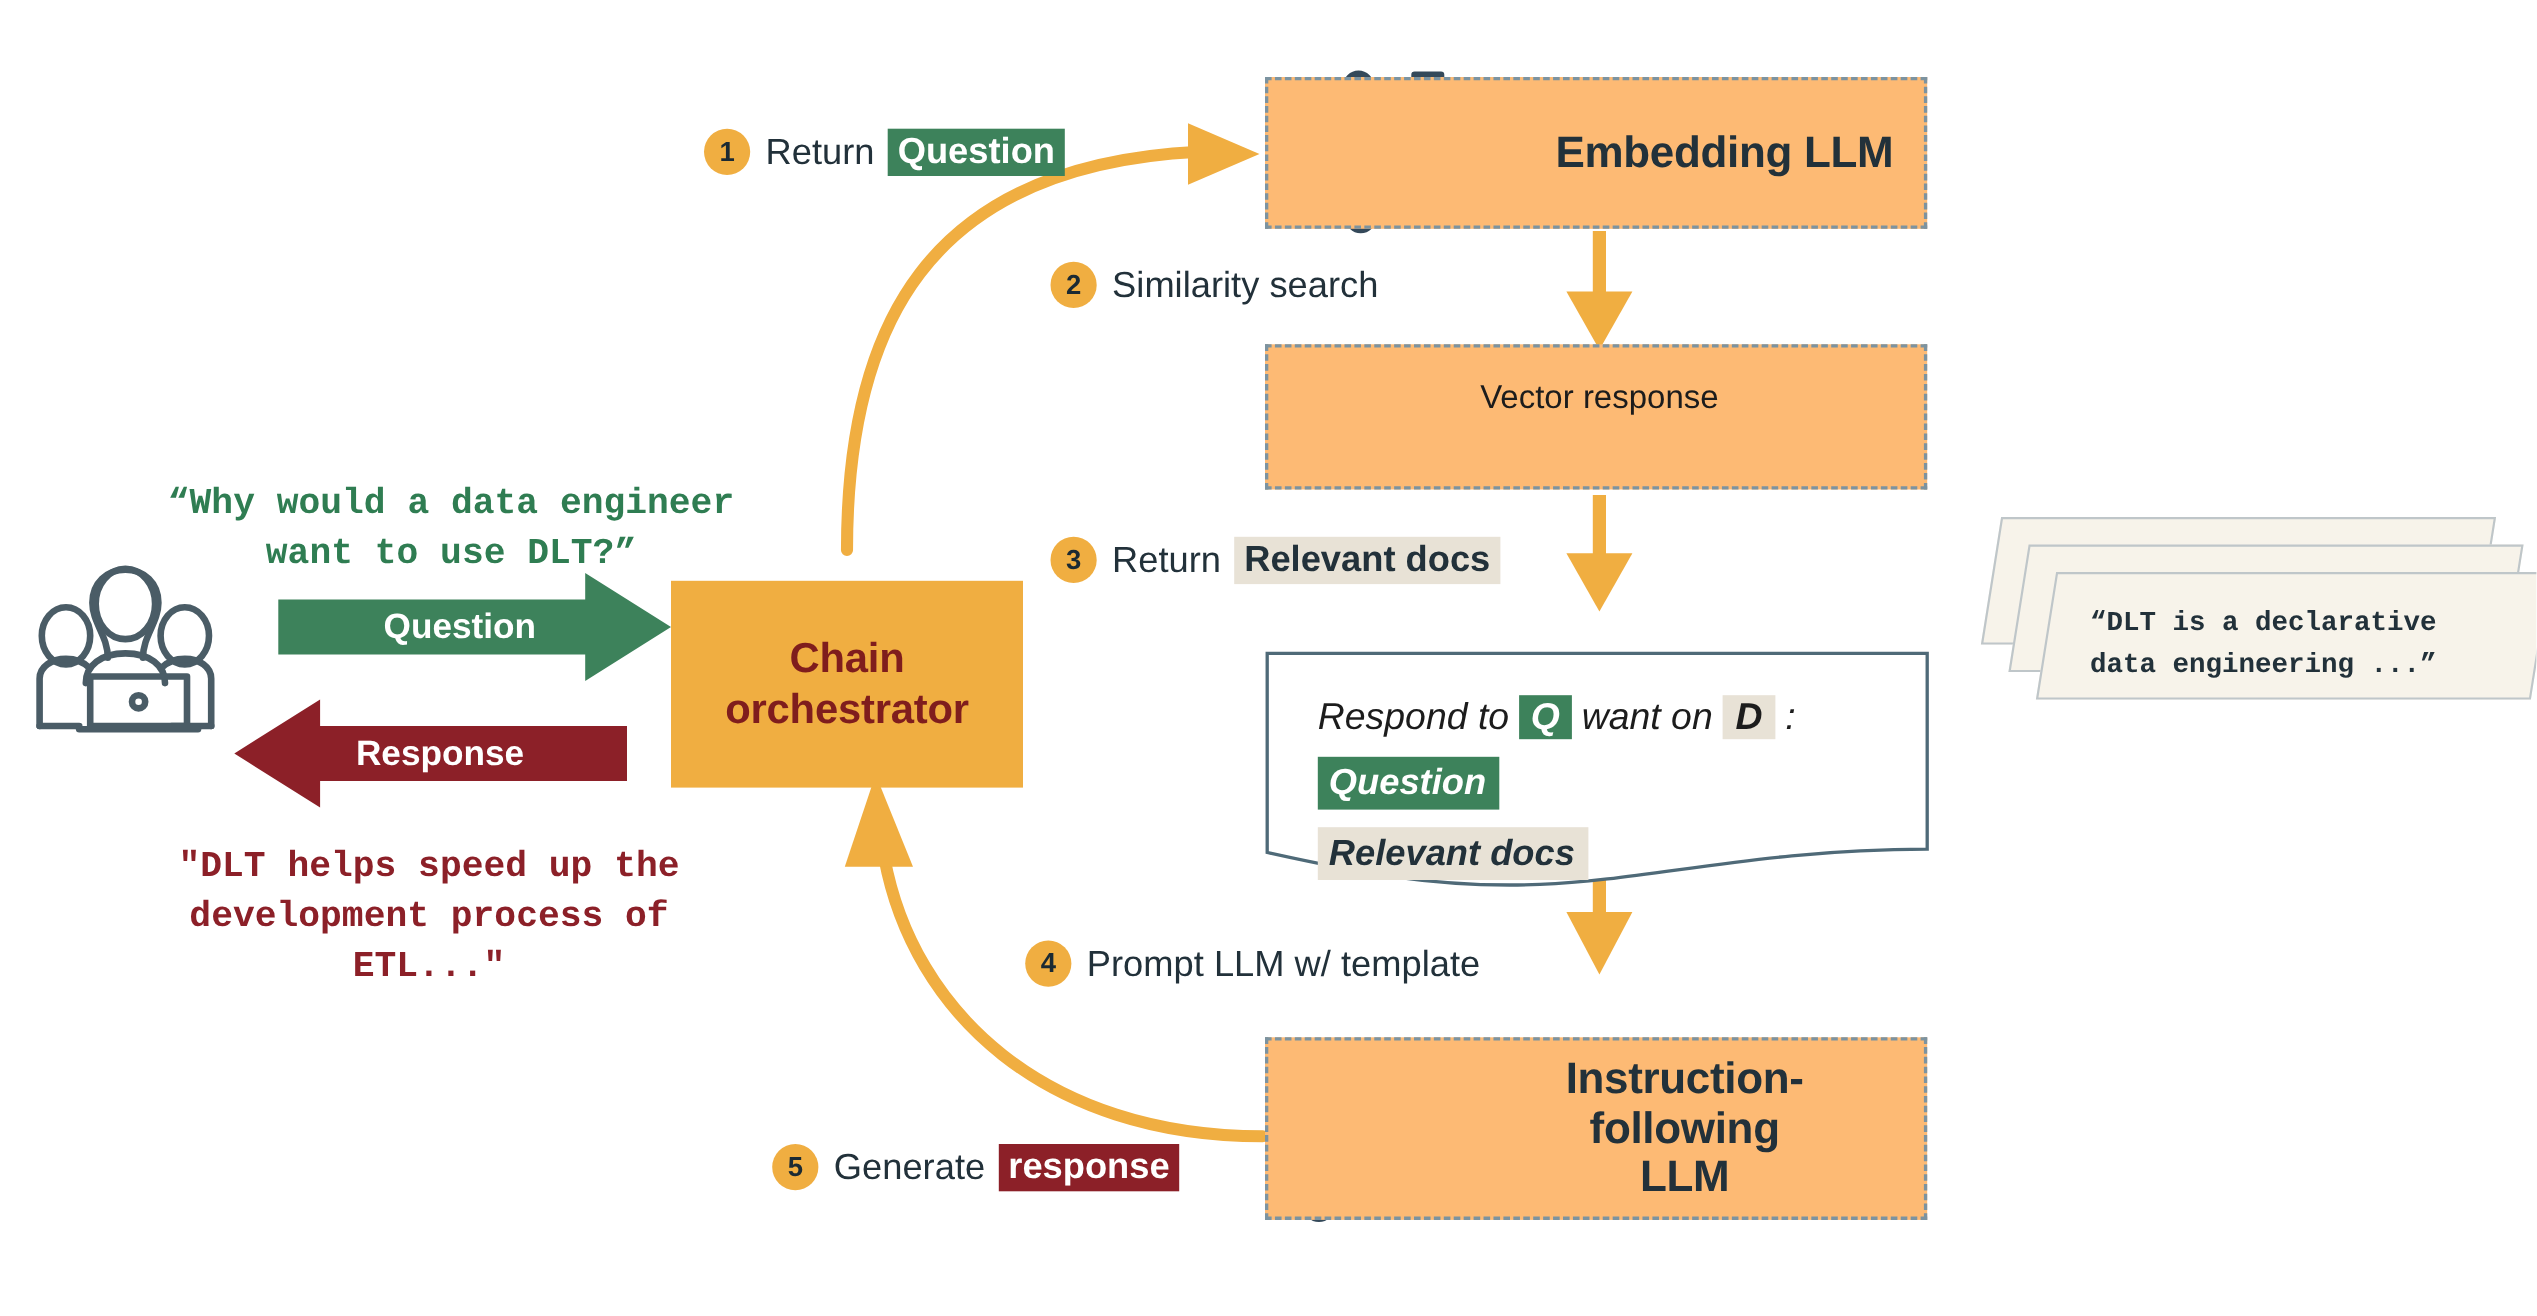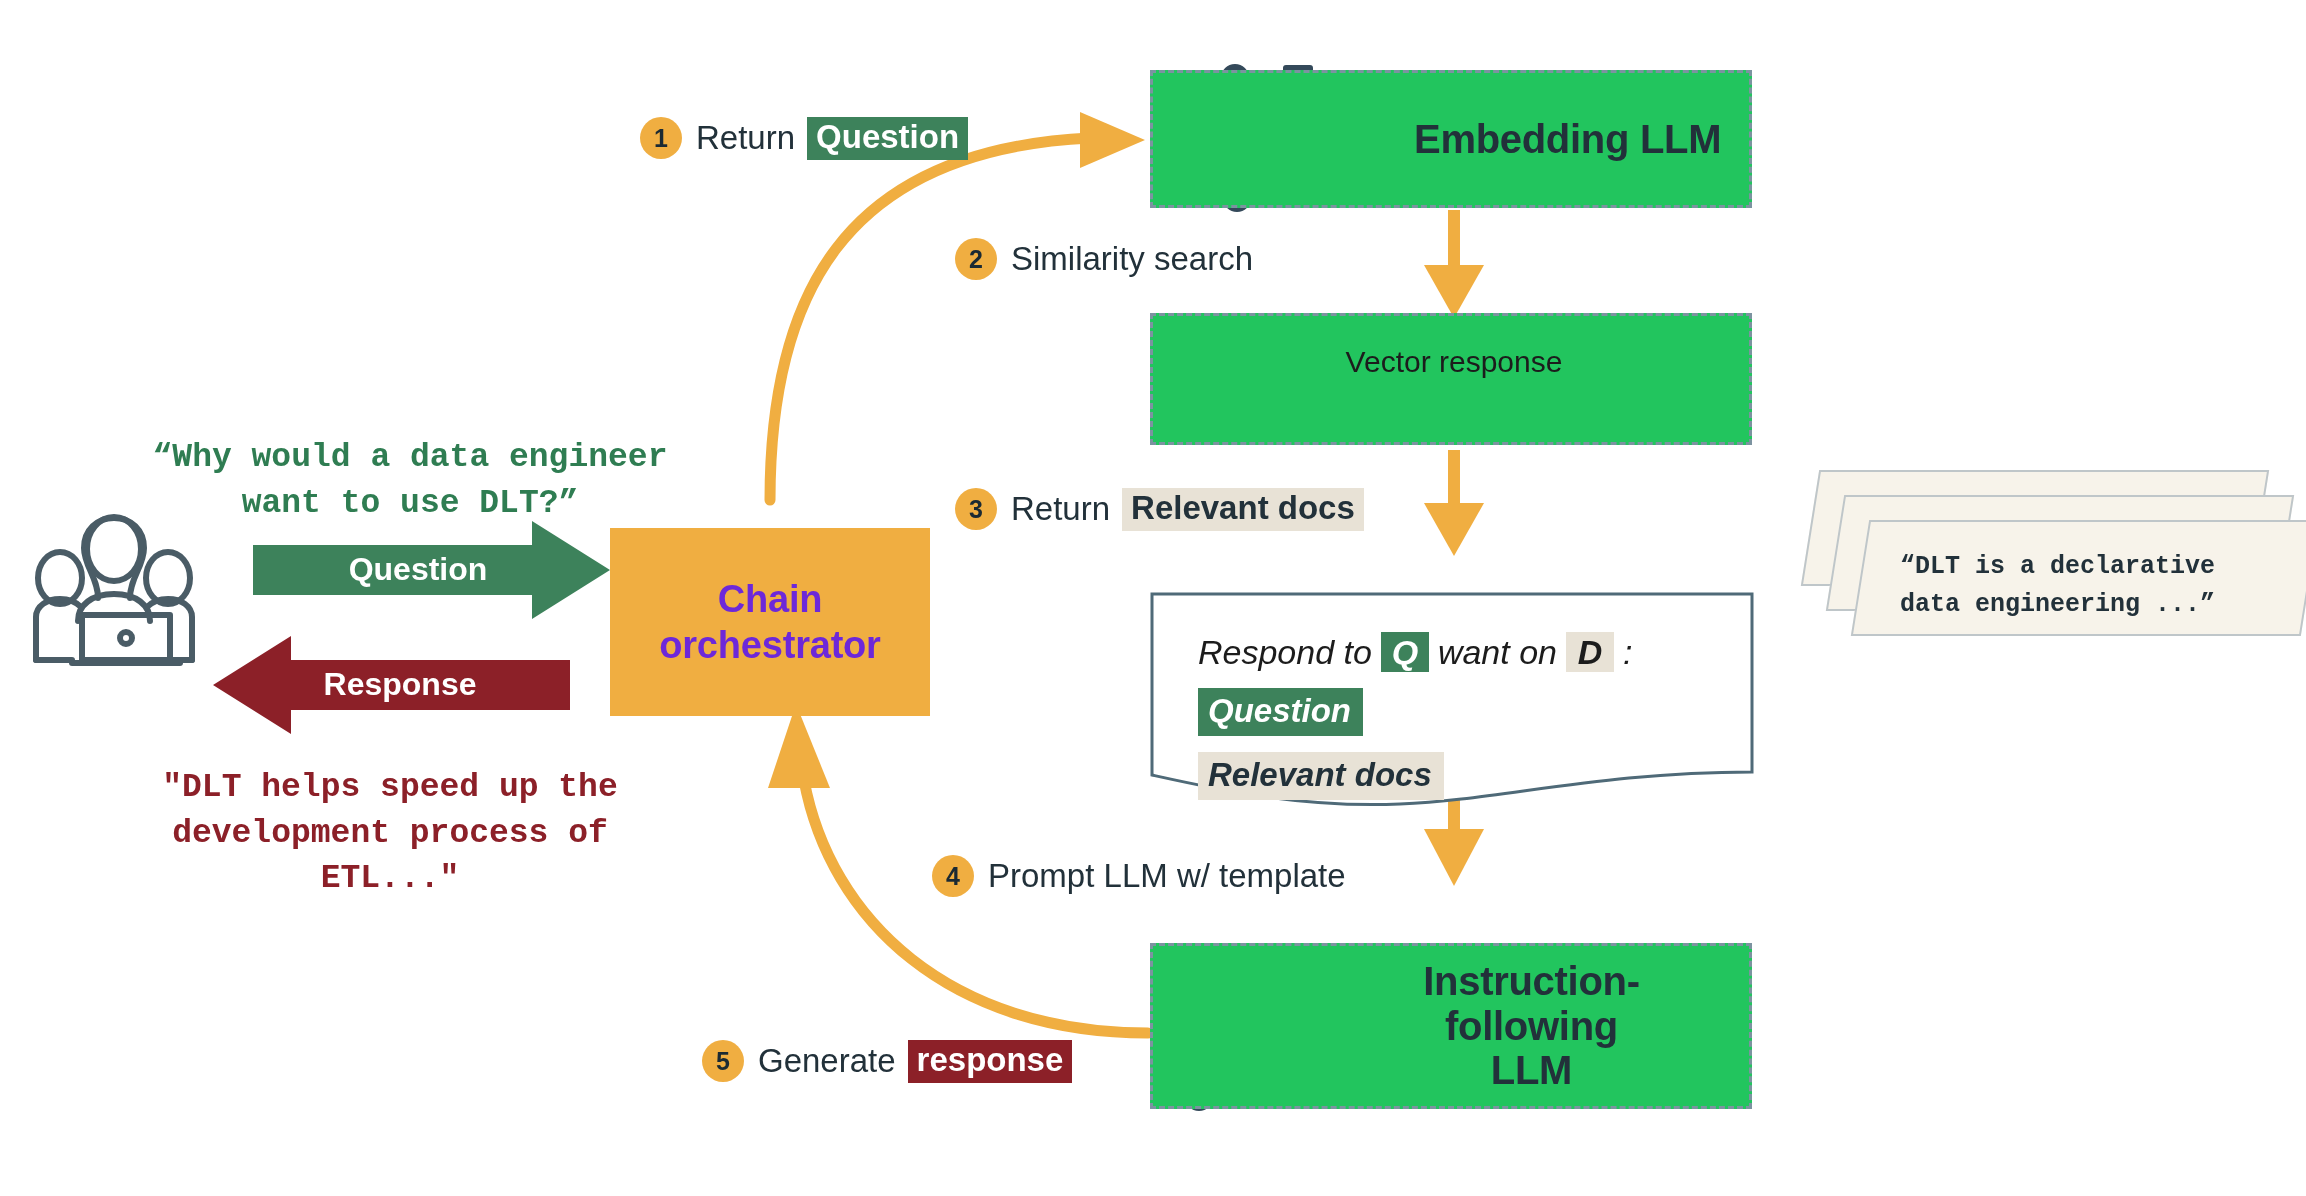--- a/index.html
+++ b/index.html
@@ -25,21 +25,21 @@
     left: 0; top: 0;
     width: 2306px;
     height: 1196px;
     pointer-events: none;
   }
 
   
   .dashed-box {
     box-sizing: border-box;
     border: 3px dashed #7C93A0;
-    background: #22c55e;
+    background: #fdba74;
     display: flex;
     align-items: center;
   }
   .llm-icon {
     flex: 0 0 auto;
     margin-left: 62px;
     margin-right: 34px;
   }
   .llm-title {
     font-size: 40px;
@@ -65,21 +65,21 @@
 
   
   .orchestrator {
     background: #F0AE41;
     display: flex;
     align-items: center;
     justify-content: center;
     text-align: center;
     font-size: 38px;
     font-weight: bold;
-    color: #6d28d9;
+    color: #7f1d1d;
     line-height: 1.22;
     letter-spacing: -0.2px;
   }
 
   
   .step {
     display: flex;
     align-items: center;
     white-space: nowrap;
   }

